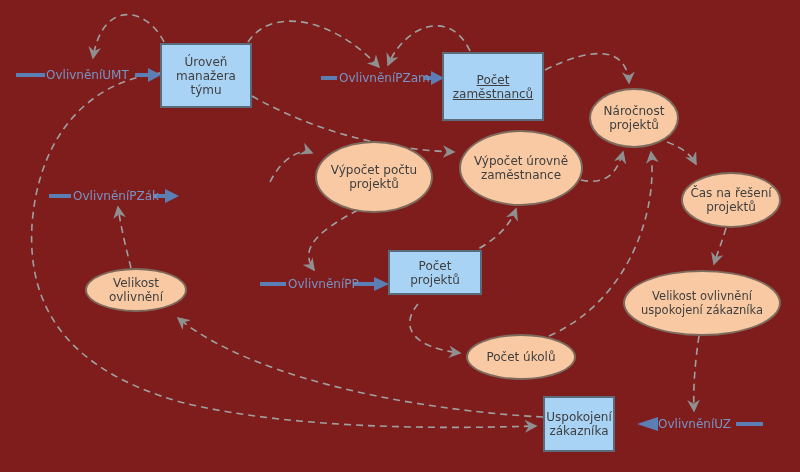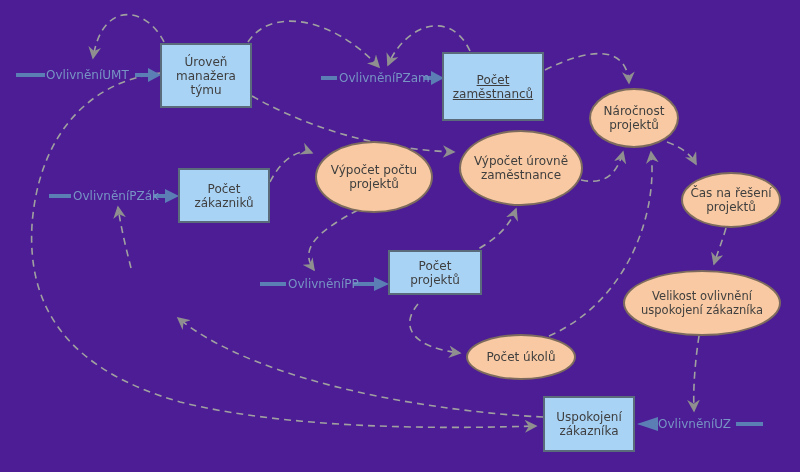--- a/index.html
+++ b/index.html
@@ -1,17 +1,17 @@
 <!DOCTYPE html>
 <html><head>
 <meta charset="utf-8">
 <style>
   html,body{margin:0;padding:0;background:#ffffff;}
   #canvas{
-    position:relative;width:800px;height:472px;background:#4c1d95;overflow:hidden;
+    position:relative;width:800px;height:472px;background:#7f1d1d;overflow:hidden;
     font-family:"DejaVu Sans","Liberation Sans",sans-serif;
   }
   #links{position:absolute;left:0;top:0;width:800px;height:472px;}
   .node{
     position:absolute;display:flex;align-items:center;justify-content:center;
     text-align:center;color:#3f3f3f;font-size:12px;line-height:14px;
     box-sizing:border-box;padding:2px;
   }
   .box{
     background:#a9d3f5;border:2px solid #5a6b7c;
@@ -20,21 +20,21 @@
     background:#f8c9a2;border:2px solid #7d6b5d;border-radius:50%;
   }
   .flow-label{
     position:absolute;color:#7794c4;font-size:12px;line-height:15px;white-space:nowrap;
   }
   
   #r-umt {left:160px;top:43px;width:92px;height:65px;}
   #r-pzam{left:442px;top:52px;width:102px;height:69px;text-decoration:underline;}
   #r-pzak{left:178px;top:168px;width:92px;height:55px;}
   #r-pp  {left:388px;top:250px;width:94px;height:45px;}
-  #r-uz  {left:543px;top:396px;width:92px;height:56px;}
+  #r-uz  {left:543px;top:396px;width:72px;height:56px;}
   
   #e-vpp {left:315px;top:141px;width:118px;height:72px;}
   #e-vuz2{left:459px;top:130px;width:124px;height:76px;}
   #e-nar {left:589px;top:88px; width:90px; height:60px;}
   #e-cas {left:681px;top:172px;width:100px;height:56px;}
   #e-vo  {left:85px; top:268px;width:102px;height:44px;}
   #e-vouz{left:623px;top:270px;width:158px;height:66px;font-size:11.5px;justify-content:flex-end;}
   #e-pu  {left:466px;top:334px;width:110px;height:46px;}
   
   #l-umt {left:46px; top:68px;}
@@ -96,42 +96,42 @@
       <line x1="736" y1="424" x2="763" y2="424"></line>
     </g>
   </svg>
 
   <div class="node box" id="r-umt">
     <span>Úroveň manažera týmu</span>
   </div>
   <div class="node box" id="r-pzam">
     <span>Počet zaměstnanců</span>
   </div>
-  <div class="node box" id="r-pzak">
-    <span>Počet zákazniků</span>
-  </div>
   <div class="node box" id="r-pp">
     <span>Počet projektů</span>
   </div>
   <div class="node box" id="r-uz">
     <span>Uspokojení zákazníka</span>
   </div>
 
   <div class="node ellipse" id="e-vuz2">
     <span>Výpočet úrovně zaměstnance</span>
   </div>
   <div class="node ellipse" id="e-vpp">
     <span>Výpočet počtu projektů</span>
   </div>
   <div class="node ellipse" id="e-nar">
     <span>Náročnost projektů</span>
   </div>
   <div class="node ellipse" id="e-cas">
     <span>Čas na řešení projektů</span>
   </div>
+  <div class="node ellipse" id="e-vo">
+    <span>Velikost ovlivnění</span>
+  </div>
   <div class="node ellipse" id="e-vouz">
     <span>Velikost ovlivnění uspokojení zákazníka</span>
   </div>
   <div class="node ellipse" id="e-pu">
     <span>Počet úkolů</span>
   </div>
 
   <div class="flow-label" id="l-umt">OvlivněníUMT</div>
   <div class="flow-label" id="l-pzam">OvlivněníPZam</div>
   <div class="flow-label" id="l-pzak">OvlivněníPZák</div>

